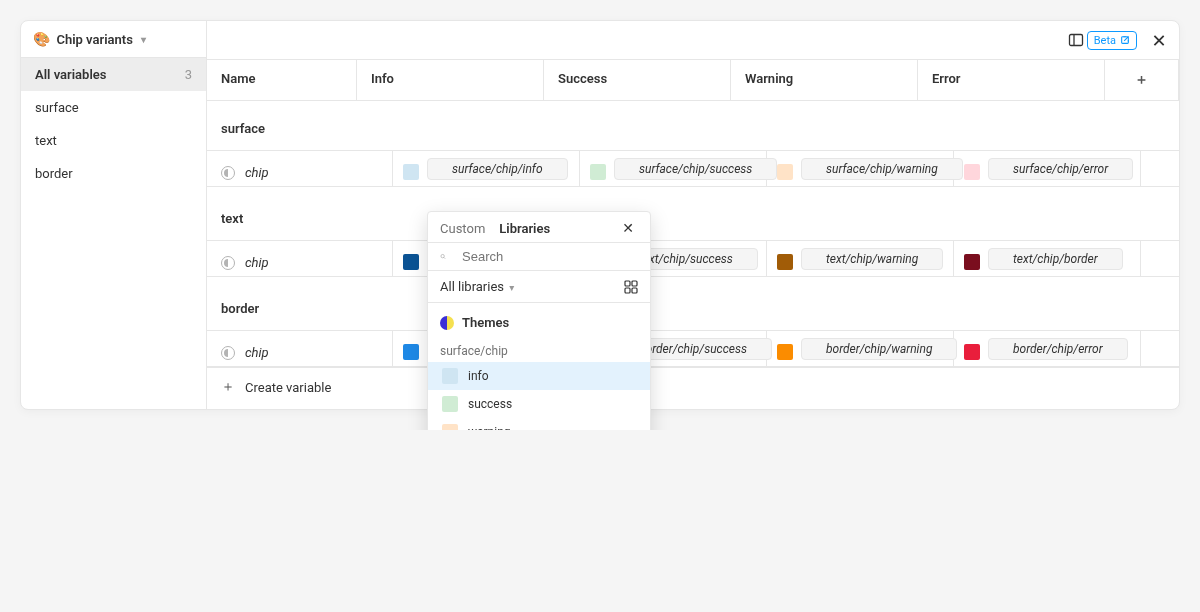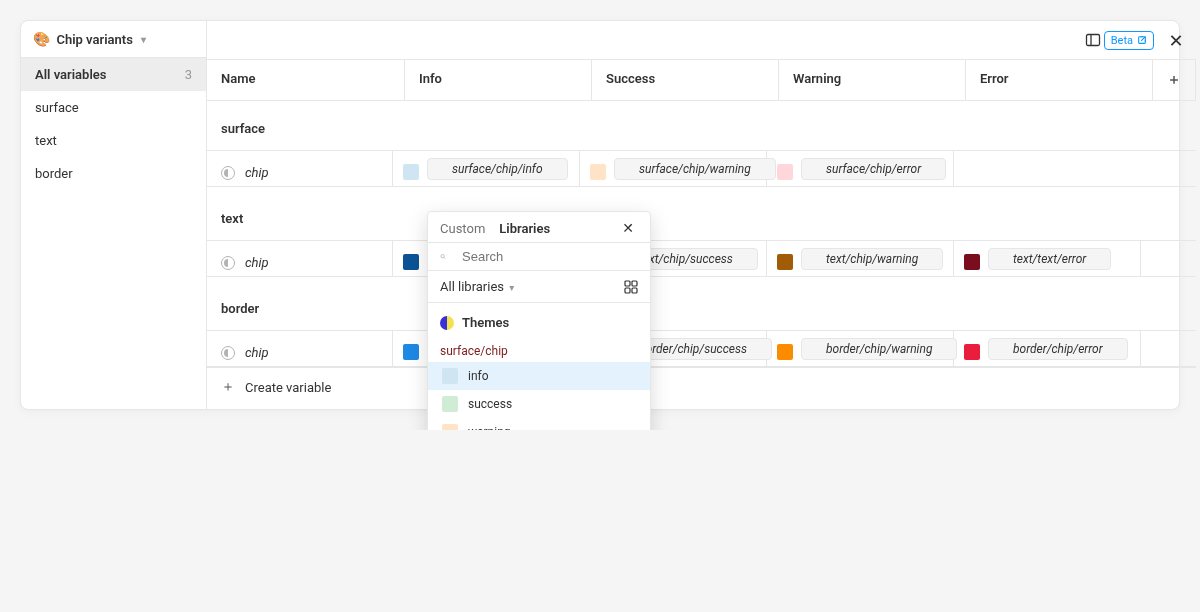--- a/index.html
+++ b/index.html
@@ -13,21 +13,21 @@
 .sb-item.active { background: #ededed; font-weight: 600; }
 .sb-count { color: #999; font-weight: 400; }
 .main { flex: 1; display: flex; flex-direction: column; }
 .toolbar { display: flex; align-items: center; justify-content: flex-end; padding: 6px 10px; border-bottom: 1px solid #e6e6e6; height: 39px; }
 .tb-icon { width: 22px; height: 22px; display: flex; align-items: center; justify-content: center; cursor: pointer; color: #333; }
 .tb-right { display: flex; align-items: center; gap: 12px; }
 .badge { border: 1px solid #0d99ff; color: #0d99ff; border-radius: 4px; font-size: 11px; padding: 2px 6px; display: flex; align-items: center; gap: 4px; cursor: pointer; }
 .close-x { font-size: 18px; color: #333; cursor: pointer; width: 20px; text-align: center; }
 .table-head { display: flex; border-bottom: 1px solid #e6e6e6; }
 .th { padding: 11px 14px; font-weight: 600; border-right: 1px solid #e6e6e6; }
-.col-name { width: 198px; }
+.col-name { width: 150px; }
 .col-mode { width: 187px; }
 .col-plus { flex: 1; display: flex; align-items: center; justify-content: center; }
 .rows { position: relative; }
 .group-hdr { padding: 20px 14px 14px; font-weight: 600; }
 .row { display: flex; border-top: 1px solid #e6e6e6; border-bottom: 1px solid #e6e6e6; min-height: 37px; }
 .row + .group-hdr { margin-top: 4px; }
 .cell { width: 187px; padding: 6px 10px; display: flex; align-items: flex-end; gap: 8px; border-right: 1px solid #e6e6e6; font-style: italic; }
 .cell-name { width: 186px; padding-left: 14px; gap: 10px; }
 .cell.last { border-right: none; width: auto; flex: 1; }
 .var-icon { width: 14px; height: 14px; border: 1.2px solid #b3b3b3; border-radius: 50%; position: relative; flex-shrink: 0; }
@@ -41,21 +41,21 @@
 .pop-tabs-l { display: flex; gap: 14px; }
 .pop-tab { color: #737373; cursor: pointer; font-weight: 400; }
 .pop-tab.active { color: #333; font-weight: 600; }
 .pop-search { display: flex; align-items: center; gap: 16px; padding: 6px 12px; border-bottom: 1px solid #e6e6e6; }
 .pop-search input { border: none; outline: none; flex: 1; font-size: 13px; }
 .pop-filter { display: flex; align-items: center; justify-content: space-between; padding: 8px 12px; border-bottom: 1px solid #e6e6e6; gap: 8px; }
 .pop-body { max-height: 280px; overflow-y: auto; padding: 4px 0 10px; position: relative; }
 .pop-body::-webkit-scrollbar { width: 8px; }
 .pop-body::-webkit-scrollbar-thumb { background: #ccc; border-radius: 4px; }
 .pop-section { display: flex; align-items: center; gap: 8px; padding: 8px 12px; font-weight: 600; }
-.pop-label { padding: 6px 12px 4px; font-size: 12px; color: #7f1d1d; }
+.pop-label { padding: 6px 12px 4px; font-size: 12px; color: #737373; }
 .pop-item { display: flex; align-items: center; gap: 10px; padding: 6px 14px; cursor: pointer; font-size: 12px; }
 .pop-item.selected { background: #e3f2fd; }
 .themes-icon { width: 14px; height: 14px; border-radius: 50%; background: linear-gradient(90deg, #3b2fd6 50%, #f5e050 50%); }
 svg { display: block; }
 </style>
 </head>
 <body>
 
 <div class="panel">
 
@@ -119,20 +119,24 @@
         <div class="row">
           <div class="cell cell-name">
             <span class="var-icon"></span>
             <span>chip</span>
           </div>
           <div class="cell">
             <span class="swatch" style="background:#cfe5f2"></span>
             <span class="token">surface/chip/info</span>
           </div>
           <div class="cell">
+            <span class="swatch" style="background:#d0ecd4"></span>
+            <span class="token">surface/chip/success</span>
+          </div>
+          <div class="cell">
             <span class="swatch" style="background:#ffe3c7"></span>
             <span class="token">surface/chip/warning</span>
           </div>
           <div class="cell">
             <span class="swatch" style="background:#ffd6dc"></span>
             <span class="token">surface/chip/error</span>
           </div>
           <div class="cell last"></div>
         </div>
         <div class="group-hdr">text</div>
@@ -148,21 +152,21 @@
           <div class="cell">
             <span class="swatch" style="background:#0a7d2e"></span>
             <span class="token">text/chip/success</span>
           </div>
           <div class="cell">
             <span class="swatch" style="background:#a15c07"></span>
             <span class="token">text/chip/warning</span>
           </div>
           <div class="cell">
             <span class="swatch" style="background:#7a0e1e"></span>
-            <span class="token">text/text/error</span>
+            <span class="token">text/chip/border</span>
           </div>
           <div class="cell last"></div>
         </div>
         <div class="group-hdr">border</div>
         <div class="row">
           <div class="cell cell-name">
             <span class="var-icon"></span>
             <span>chip</span>
           </div>
           <div class="cell">

